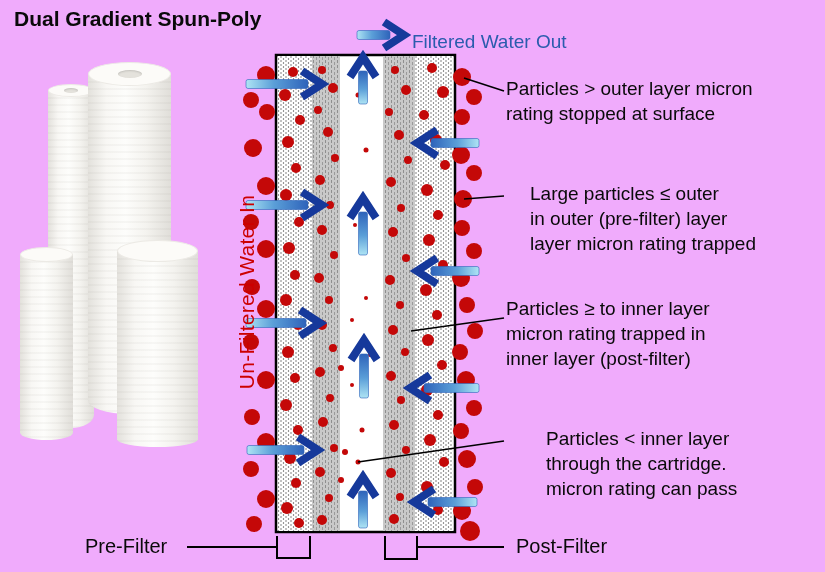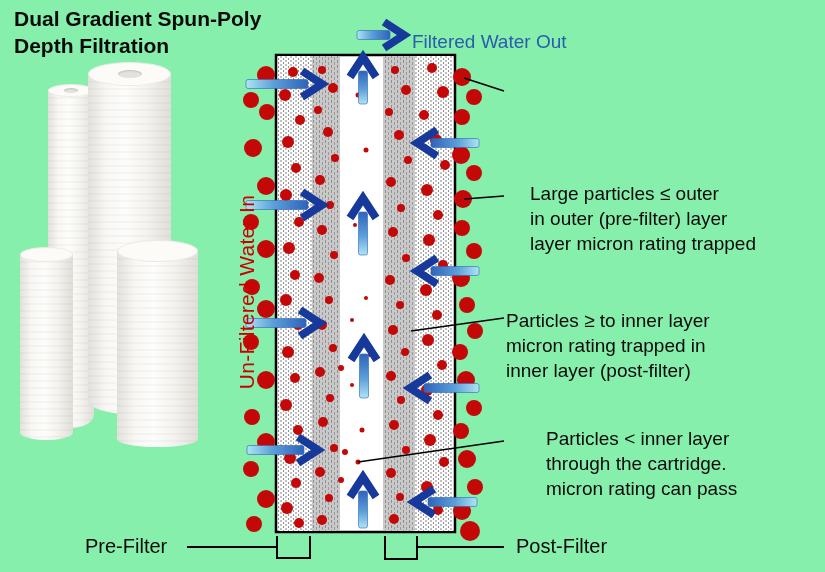--- a/index.html
+++ b/index.html
@@ -1,25 +1,25 @@
 <!DOCTYPE html>
 <html><head>
 <meta charset="utf-8">
 <style>
   html,body{margin:0;padding:0;background:#fff;}
-  #stage{position:relative;width:825px;height:572px;background:#86efac;overflow:hidden;
+  #stage{position:relative;width:825px;height:572px;background:#f0abfc;overflow:hidden;
          font-family:"Liberation Sans", sans-serif;color:#000;}
   #diagram-svg{position:absolute;left:0;top:0;}
   .abs{position:absolute;}
   #page-title{left:14px;top:5px;font-size:21px;line-height:27px;font-weight:bold;color:#0a0a0a;}
   #out-label{left:412px;top:31px;font-size:19px;}
   #in-label{left:96px;top:281px;width:300px;height:22px;text-align:center;
             transform:rotate(-90deg);font-size:21px;letter-spacing:.3px;}
   .ann{left:506px;width:320px;font-size:19px;line-height:25px;color:#0a0a0a;}
-  #ann-0{top:76px;} #ann-1{top:181px;margin-left:24px;} #ann-2{top:308px;} #ann-3{top:426px;margin-left:40px;}
+  #ann-0{top:76px;} #ann-1{top:181px;margin-left:24px;} #ann-2{top:296px;} #ann-3{top:426px;margin-left:40px;}
   .blabel{top:535px;font-size:20px;color:#0a0a0a;}
   #pre-label{left:85px;} #post-label{left:516px;}
   
   .cyl{position:absolute;}
   .cyl .body{position:absolute;inset:0;
      background:repeating-linear-gradient(to bottom, rgba(120,115,105,0.05) 0 2px, rgba(0,0,0,0) 2px 7px),
                 linear-gradient(to right,#e3e1dc,#f8f7f4 22%,#fdfdfb 45%,#f4f3ef 70%,#e0ded9 100%);
      border-bottom-left-radius:50% 4%;border-bottom-right-radius:50% 4%;}
   .cyl .cap{position:absolute;left:0;width:100%;background:#fcfbf8;border:1px solid #eceae5;
      box-sizing:border-box;border-radius:50%;}
@@ -258,27 +258,31 @@
         <div class="cap" style="height:15px;top:-7px;"></div>
     </div>
     <div class="cyl" style="left:117px;top:251px;width:81px;height:196px;">
       <div class="body"></div>
         <div class="cap" style="height:22px;top:-11px;"></div>
     </div>
   </div>
 
   <div id="page-title" class="abs">
     <div>Dual Gradient Spun-Poly</div>
-    <div>Depth Filtration</div>
   </div>
 
   <div id="out-label" class="abs" style="color: rgb(42, 92, 173);">Filtered Water Out</div>
 
   <div id="in-label" class="abs" style="color: rgb(204, 0, 0);">Un-Filtered Water In</div>
 
+  <div id="ann-0" class="abs ann">
+    <div>Particles &gt; outer layer micron</div>
+    <div>rating stopped at surface</div>
+    <div></div>
+  </div>
   <div id="ann-1" class="abs ann">
     <div>Large particles ≤ outer</div>
     <div>in outer (pre-filter) layer</div>
     <div>layer micron rating trapped</div>
   </div>
   <div id="ann-2" class="abs ann">
     <div>Particles ≥ to inner layer</div>
     <div>micron rating trapped in</div>
     <div>inner layer (post-filter)</div>
   </div>

